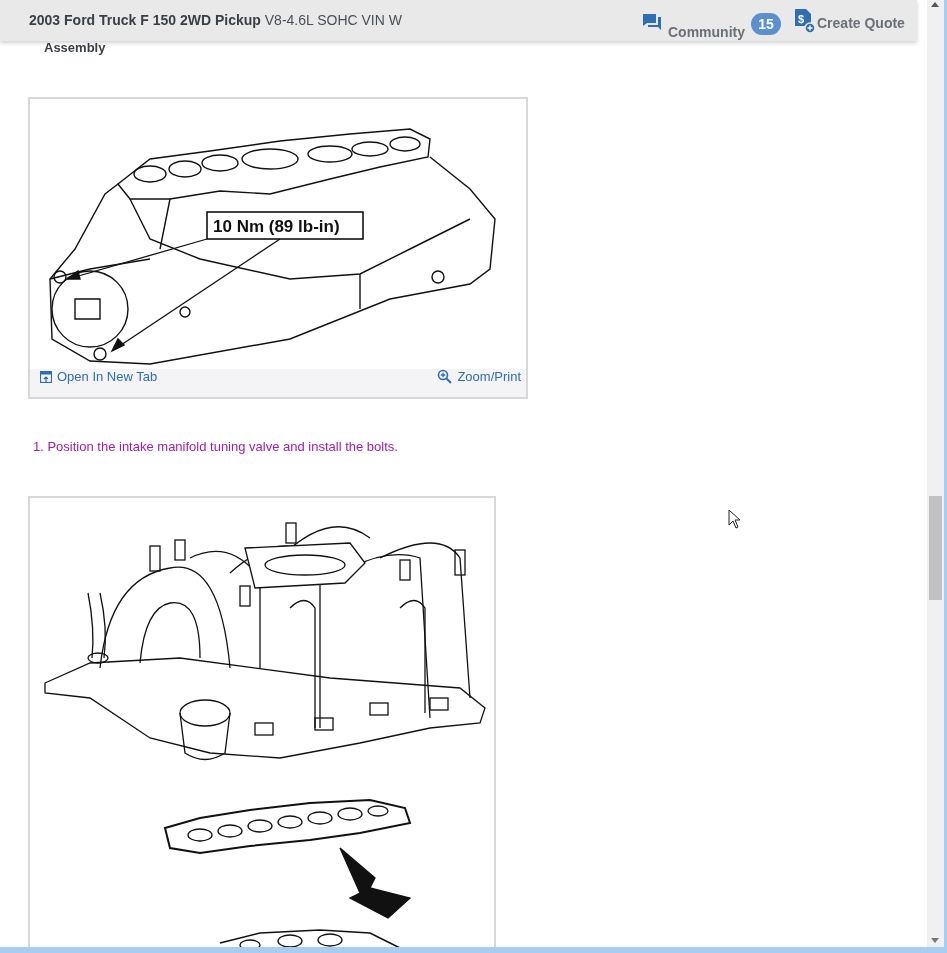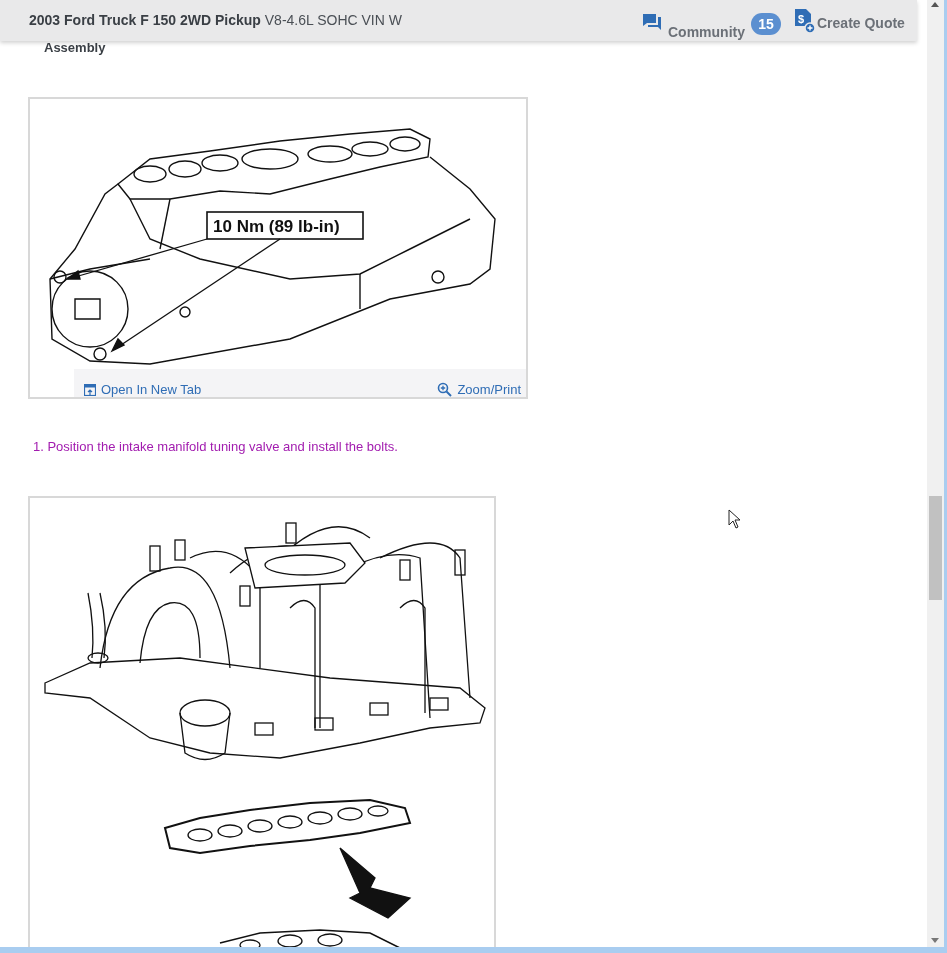--- a/index.html
+++ b/index.html
@@ -12,21 +12,21 @@
   .community { position: absolute; left: 642px; top: 8px; display: flex; align-items: center; cursor: pointer; }
   .community .lbl { font-size: 14px; font-weight: bold; color: #6b7077; margin-left: 6px; margin-top: 16px; }
   .badge { margin-left: 6px; width: 30px; height: 22px; border-radius: 13px; background: #5b8fd0; color: #fff; font-size: 14px; font-weight: bold; display: flex; align-items: center; justify-content: center; }
   .quote { position: absolute; left: 793px; top: 8px; display: flex; align-items: center; cursor: pointer; }
   .quote .lbl { font-size: 14px; font-weight: bold; color: #6b7077; }
   .section-label { position: absolute; left: 44px; top: 40px; font-size: 13px; font-weight: bold; color: #3a3f45; }
   .figure { position: absolute; background: #fff; border: 2px solid #d8d8d8; padding-left: 8px; }
   .fig1 { left: 28px; top: 97px; width: 500px; height: 302px; }
   .fig2 { left: 28px; top: 496px; width: 468px; height: 460px; }
   .fig-img { position: absolute; left: 0; top: 0; right: 0; }
-  .fig-footer { position: absolute; left: 0; right: 0; bottom: 0; height: 28px; background: #f4f4f6; display: flex; align-items: flex-end; justify-content: space-between; padding: 0 5px 0 10px; margin-left: 44px; }
+  .fig-footer { position: absolute; left: 0; right: 0; bottom: 0; height: 28px; background: #f4f4f6; display: flex; align-items: flex-start; justify-content: space-between; padding: 0 5px 0 10px; }
   .fig-link { display: flex; align-items: center; color: #2f6db5; font-size: 13px; cursor: pointer; }
   .fig-link svg { margin-right: 5px; }
   .step { position: absolute; left: 33px; top: 439px; font-size: 13px; color: #a21caf; text-align: center; }
   .scrollbar { position: absolute; left: 927px; top: 0; width: 17px; height: 947px; background: #f0f0f0; }
   .scroll-up { position: absolute; top: 2px; left: 4px; width: 0; height: 0; border-left: 4px solid transparent; border-right: 4px solid transparent; border-bottom: 5px solid #555; }
   .scroll-down { position: absolute; bottom: 4px; left: 4px; width: 0; height: 0; border-left: 4px solid transparent; border-right: 4px solid transparent; border-top: 5px solid #777; }
   .scroll-thumb { position: absolute; left: 2px; top: 496px; width: 13px; height: 104px; background: #c1c1c1; }
   .edge-right { position: absolute; left: 944px; top: 0; width: 3px; height: 953px; background: #a9cdf0; }
   .edge-bottom { position: absolute; left: 0; top: 947px; width: 947px; height: 6px; background: #a9cdf0; }
   .cursor { position: absolute; left: 728px; top: 509px; }

